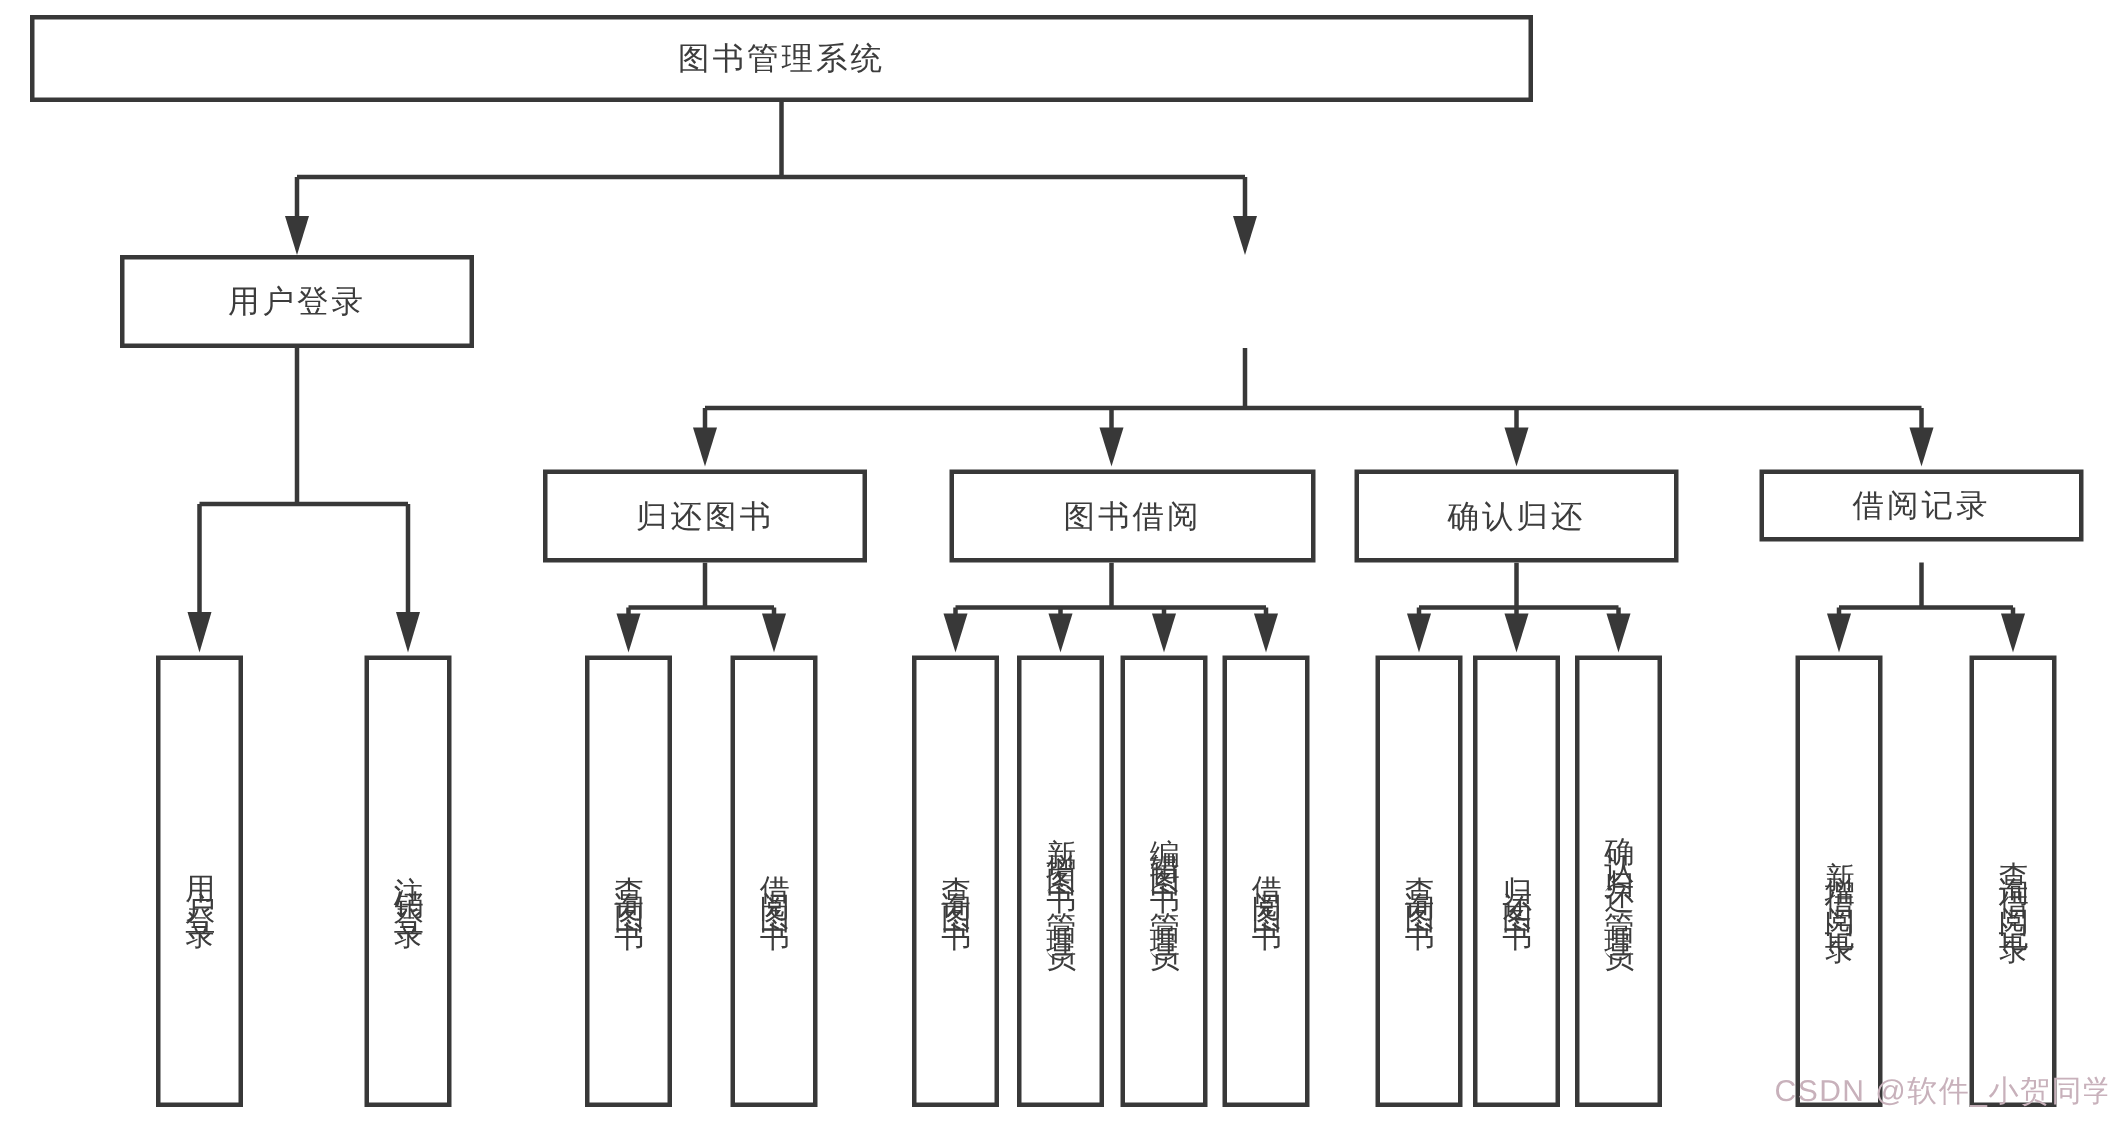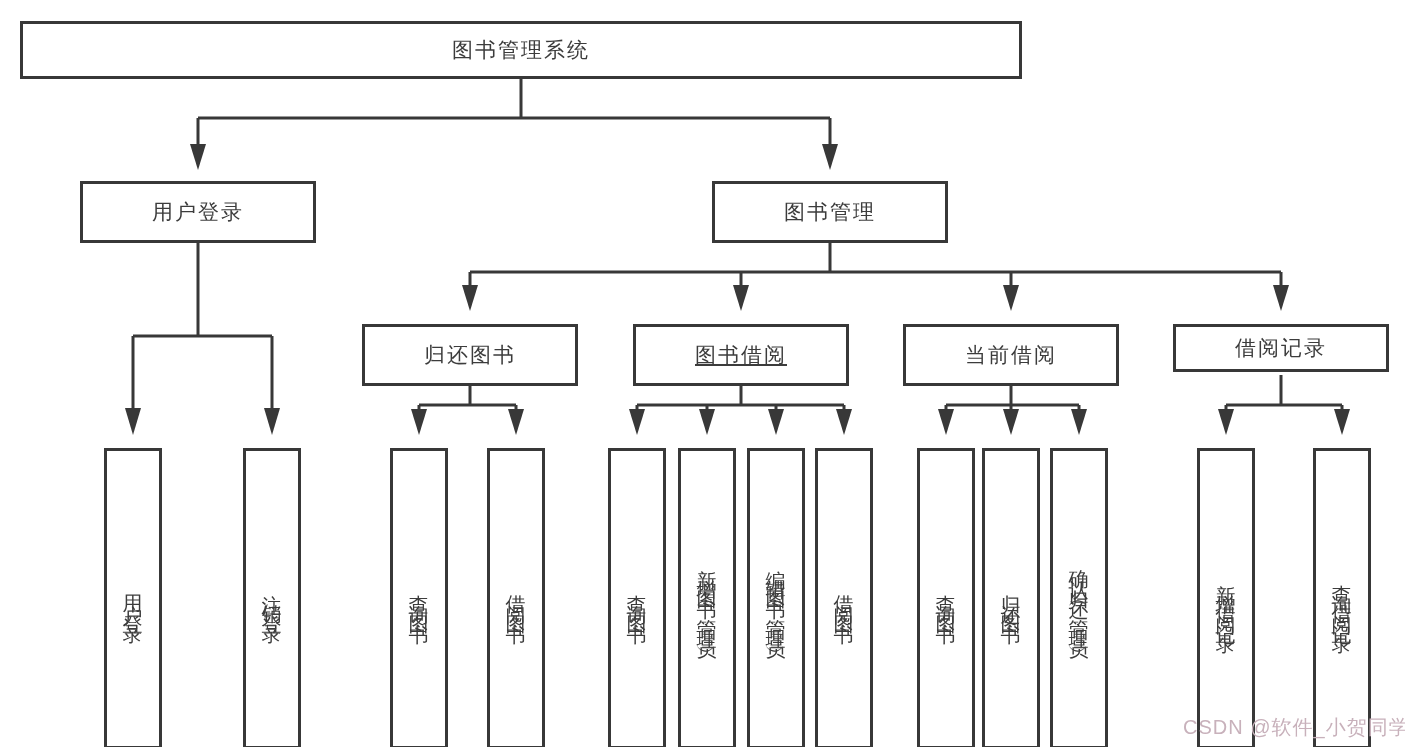--- a/index.html
+++ b/index.html
@@ -22,40 +22,39 @@
   .box {
     position: absolute;
     box-sizing: border-box;
     border: 3px solid #383838;
     background: #ffffff;
     color: #3c3c3c;
     display: flex;
     align-items: center;
     justify-content: center;
     text-align: center;
-    margin-top: 11px;
   }
   .box.h {
     font-size: 21px;
     letter-spacing: 2px;
     white-space: nowrap;
   }
   .box.v {
     writing-mode: vertical-rl;
     text-orientation: mixed;
     font-size: 20px;
     letter-spacing: 10px;
     line-height: 1;
   }
   
   .n-root           { left: 20px;   top: 10px;  width: 1002px; height: 58px; }
   .n-user-login     { left: 80px;   top: 170px; width: 236px;  height: 62px; }
   .n-book-mgmt      { left: 712px;  top: 170px; width: 236px;  height: 62px; }
   .n-new-books      { left: 362px;  top: 313px; width: 216px;  height: 62px; }
-  .n-book-borrow    { left: 633px;  top: 313px; width: 216px;  height: 62px; text-decoration: underline; }
+  .n-book-borrow    { left: 633px;  top: 313px; width: 244px;  height: 62px; }
   .n-current-borrow { left: 903px;  top: 313px; width: 216px;  height: 62px; }
   .n-borrow-records { left: 1173px; top: 313px; width: 216px;  height: 48px; }
   .leaf             { top: 437px; width: 58px; height: 301px; }
   .l-user-login     { left: 104px; }
   .l-logout         { left: 243px; }
   .l-nb-query       { left: 390px; }
   .l-nb-borrow      { left: 487px; }
   .l-bb-query       { left: 608px; }
   .l-bb-add         { left: 678px; }
   .l-bb-edit        { left: 747px; }
@@ -117,25 +116,24 @@
       <polygon points="1003,409 1019,409 1011,435"></polygon>
       <polygon points="1071,409 1087,409 1079,435"></polygon>
       <polygon points="1218,409 1234,409 1226,435"></polygon>
       <polygon points="1334,409 1350,409 1342,435"></polygon>
     </g>
   </svg>
 
   <div class="box h n-root">图书管理系统</div>
 
   <div class="box h n-user-login">用户登录</div>
-  <div class="box h n-book-mgmt">图书管理</div>
 
   <div class="box h n-new-books">归还图书</div>
   <div class="box h n-book-borrow">图书借阅</div>
-  <div class="box h n-current-borrow">当前借阅</div>
+  <div class="box h n-current-borrow">确认归还</div>
   <div class="box h n-borrow-records">借阅记录</div>
 
   <div class="box v leaf l-user-login">用户登录</div>
   <div class="box v leaf l-logout">注销登录</div>
 
   <div class="box v leaf l-nb-query">查询图书</div>
   <div class="box v leaf l-nb-borrow">借阅图书</div>
 
   <div class="box v leaf l-bb-query">查询图书</div>
   <div class="box v leaf l-bb-add">新增图书（管理员）</div>

